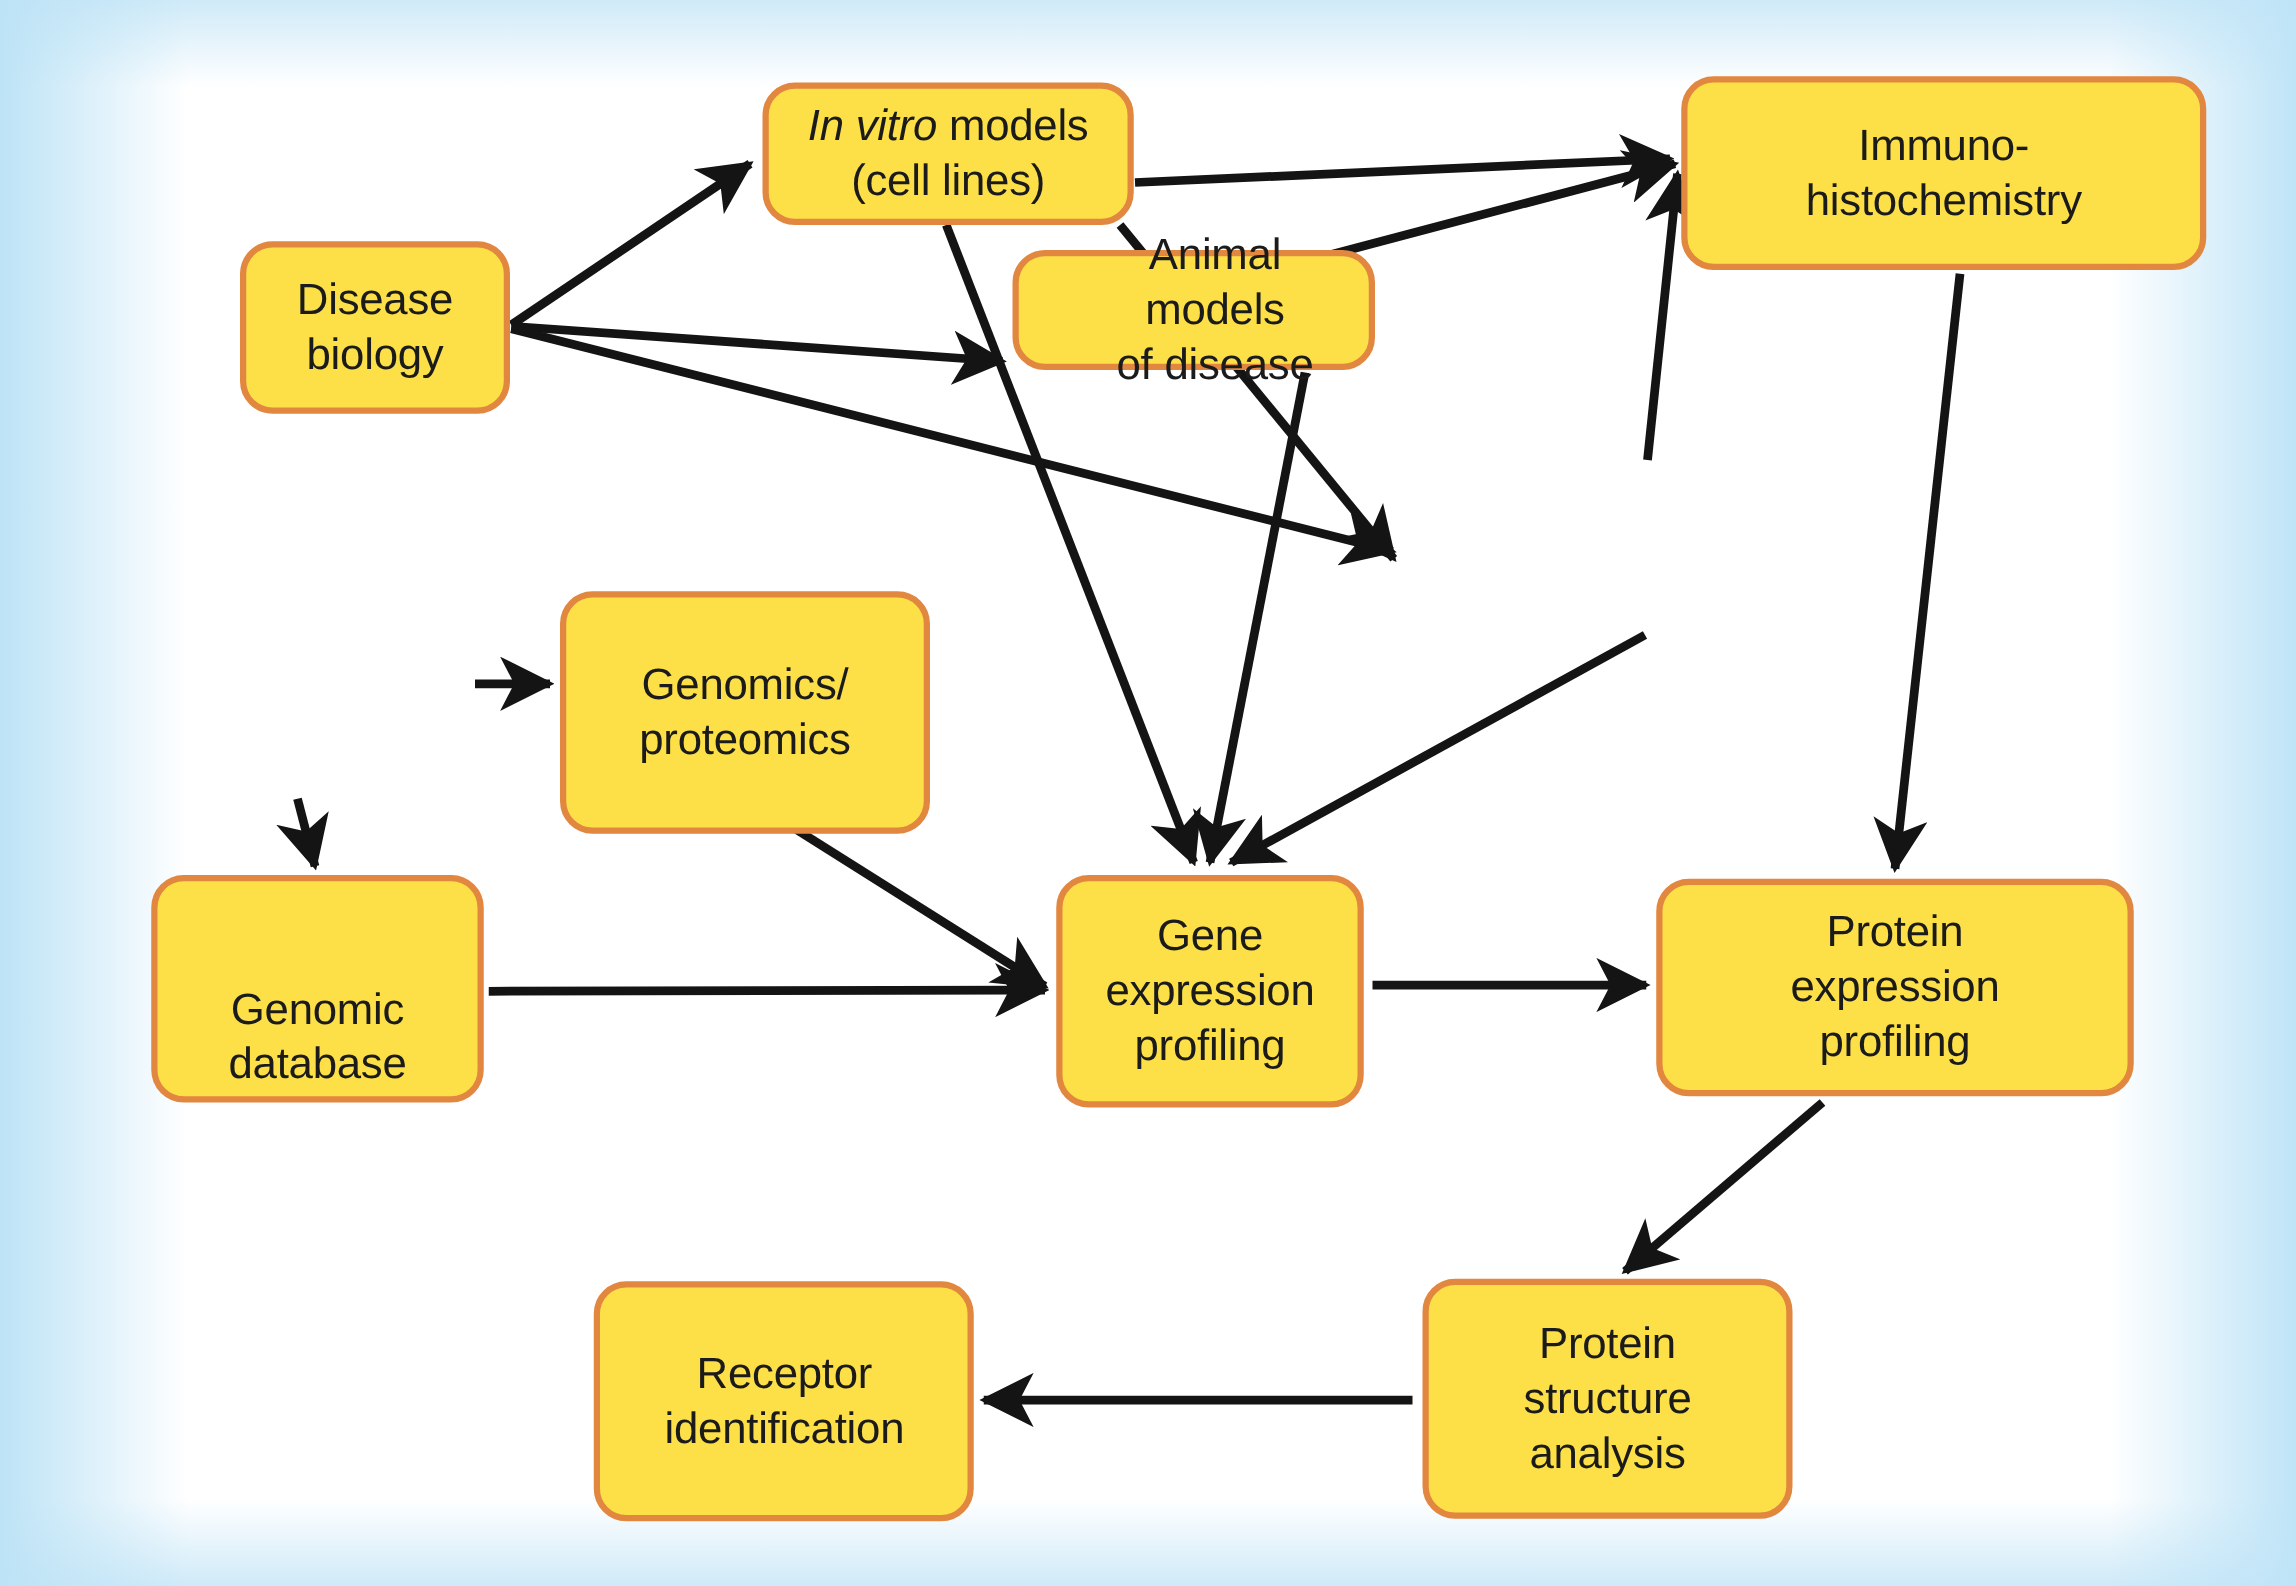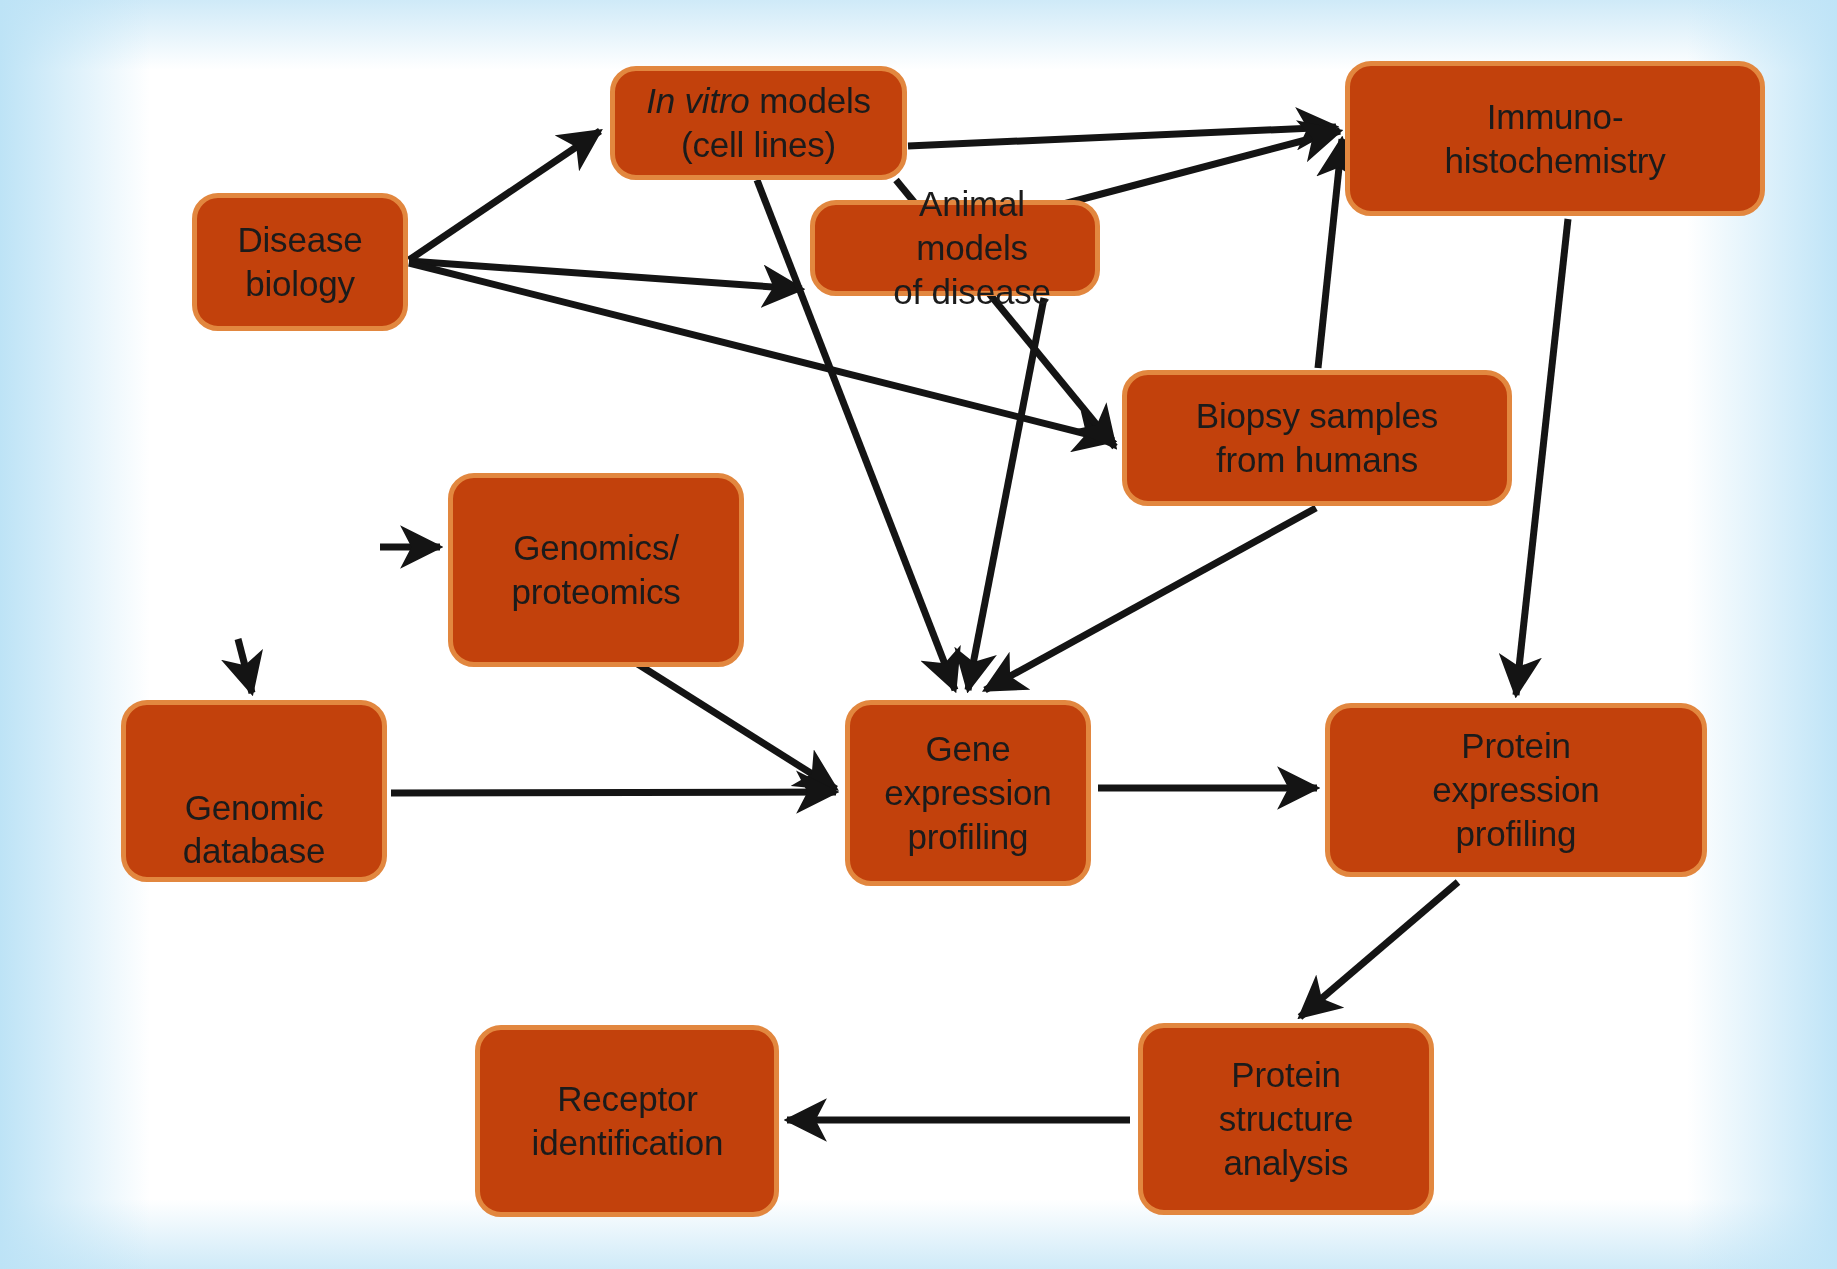--- a/index.html
+++ b/index.html
@@ -35,21 +35,21 @@
     top: 0;
     width: 1837px;
     height: 1269px;
     pointer-events: none;
   }
   .node {
     position: absolute;
     box-sizing: border-box;
     border: 5px solid #e2873f;
     border-radius: 26px;
-    background: #c2410c;
+    background: #fde047;
     display: flex;
     align-items: center;
     justify-content: center;
     text-align: center;
     color: #1b1b1b;
     font-size: 35px;
     line-height: 1.25;
     letter-spacing: -0.2px;
     padding: 4px 10px;
   }
@@ -126,24 +126,20 @@
   <div class="node" style="left:810px; top:200px; width:290px; height:96px;padding-left:44px;">
     <span class="label">Animal models
 of disease</span>
   </div>
 
   <div class="node" style="left:1345px; top:61px; width:420px; height:155px;">
     <span class="label">Immuno-
 histochemistry</span>
   </div>
 
-  <div class="node" style="left:1122px; top:370px; width:390px; height:136px;">
-    <span class="label">Biopsy samples
-from humans</span>
-  </div>
 
 
   <div class="node" style="left:448px; top:442px; width:296px; height:194px;margin-top:31px;">
     <span class="label">Genomics/
 proteomics</span>
   </div>
 
   <div class="node" style="left:121px; top:700px; width:266px; height:182px;align-items:flex-end;">
     <span class="label">Genomic
 database</span>

